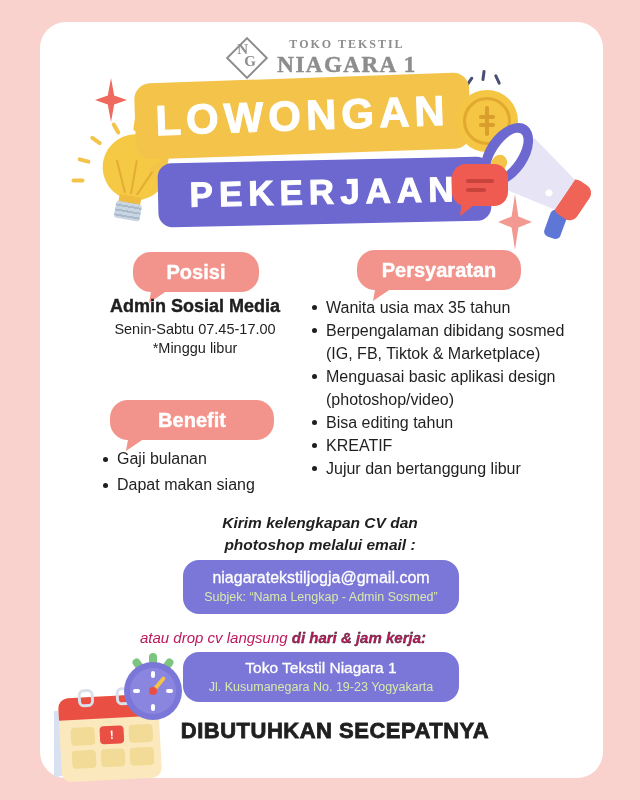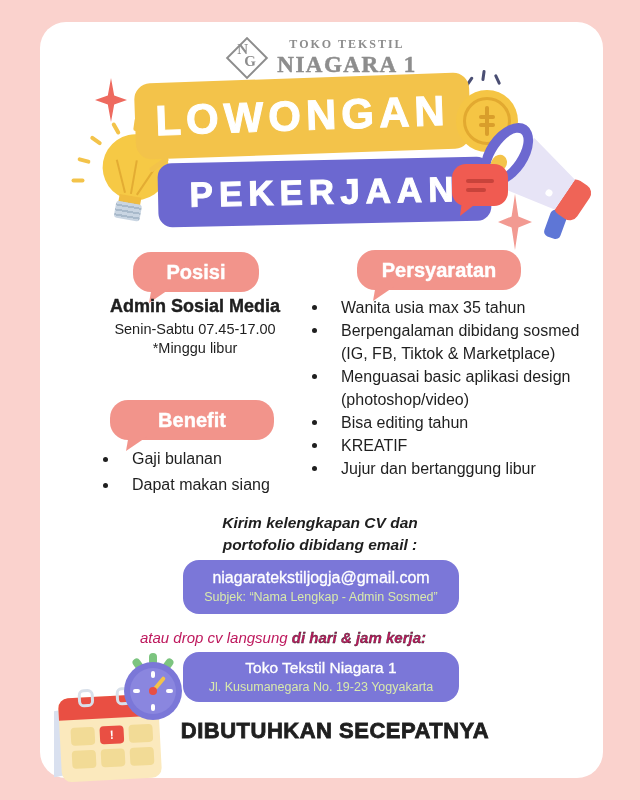--- a/index.html
+++ b/index.html
@@ -75,21 +75,21 @@
   .sec-tail{position:absolute;bottom:-11px;left:16px;width:22px;height:15px;background:#F2948B;clip-path:polygon(0 100%,100% 0,12% 0);}
   .hdr-posisi{left:133px;top:252px;width:126px;height:40px;}
   .hdr-persyaratan{left:357px;top:250px;width:164px;height:40px;}
   .hdr-benefit{left:110px;top:400px;width:164px;height:40px;}
 
   
   .role{left:70px;top:296px;width:250px;text-align:center;font-size:18px;font-weight:bold;color:#1F1F1F;-webkit-text-stroke:0.4px #1F1F1F;}
   .pos-lines{left:70px;top:320px;width:250px;text-align:center;font-size:14.5px;color:#1F1F1F;line-height:19px;}
 
   .req-list{left:312px;top:296px;width:280px;}
-  .li{display:flex;gap:24px;font-size:16px;color:#1F1F1F;line-height:23px;}
+  .li{display:flex;gap:9px;font-size:16px;color:#1F1F1F;line-height:23px;}
   .dot{width:5px;height:5px;border-radius:50%;background:#1F1F1F;margin-top:9px;flex:none;}
   .li span{flex:1;}
 
   .ben-list{left:103px;top:446px;width:220px;}
   .ben-list .li{line-height:26px;}
   .ben-list .dot{margin-top:11px;}
 
   .apply-intro{left:160px;top:512px;width:320px;text-align:center;font-style:italic;font-weight:bold;font-size:15.5px;color:#1F1F1F;line-height:22px;}
   .pbox{background:#7B77D8;border-radius:16px;text-align:center;color:#fff;}
   .email-box{left:183px;top:560px;width:276px;height:54px;}
@@ -246,21 +246,21 @@
         <span>Gaji bulanan</span>
       </div>
     <div class="li">
         <i class="dot"></i>
         <span>Dapat makan siang</span>
       </div>
   </div>
 
   <div class="abs apply-intro">
     <div>Kirim kelengkapan CV dan</div>
-    <div>portofolio dibidang email :</div>
+    <div>photoshop melalui email :</div>
   </div>
   <div class="abs pbox email-box">
     <div class="pbox-main">niagaratekstiljogja@gmail.com</div>
     <div class="pbox-sub">Subjek: “Nama Lengkap - Admin Sosmed”</div>
   </div>
 
   <div class="abs dropoff-line">
     <span>atau drop cv langsung </span><span class="dropoff-bold">di hari &amp; jam kerja:</span>
   </div>
   <div class="abs pbox addr-box">

